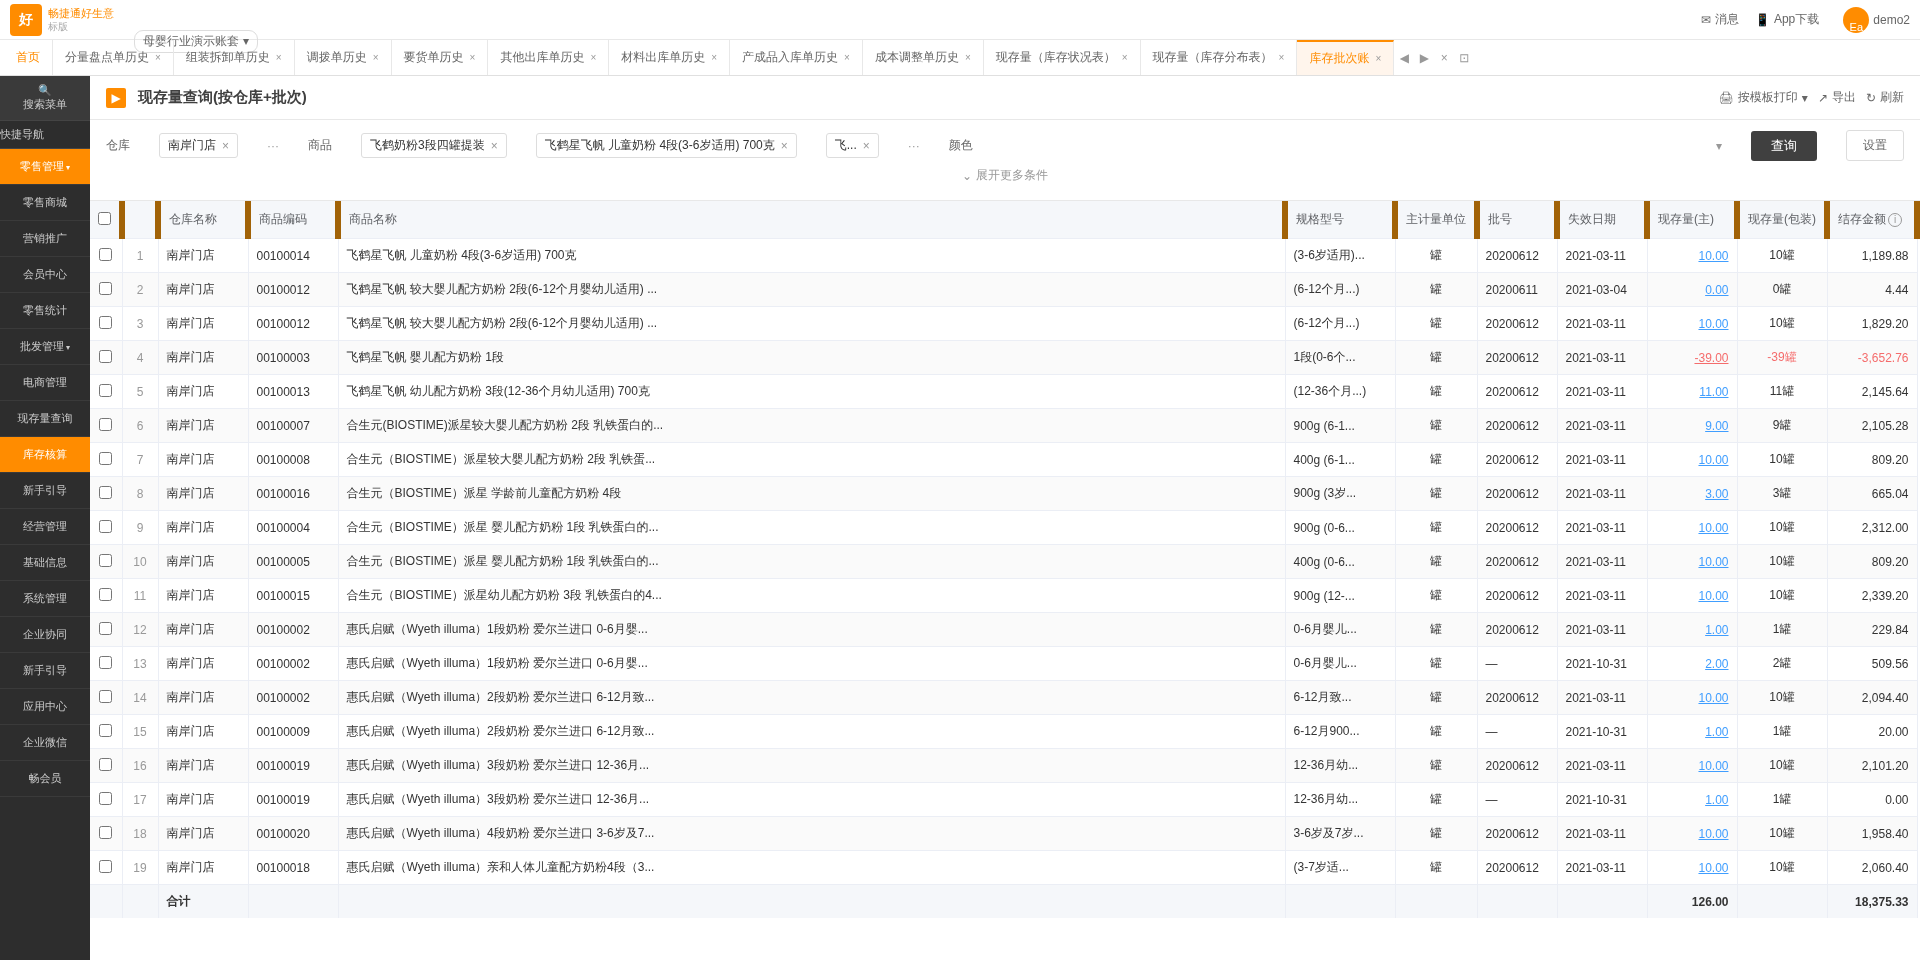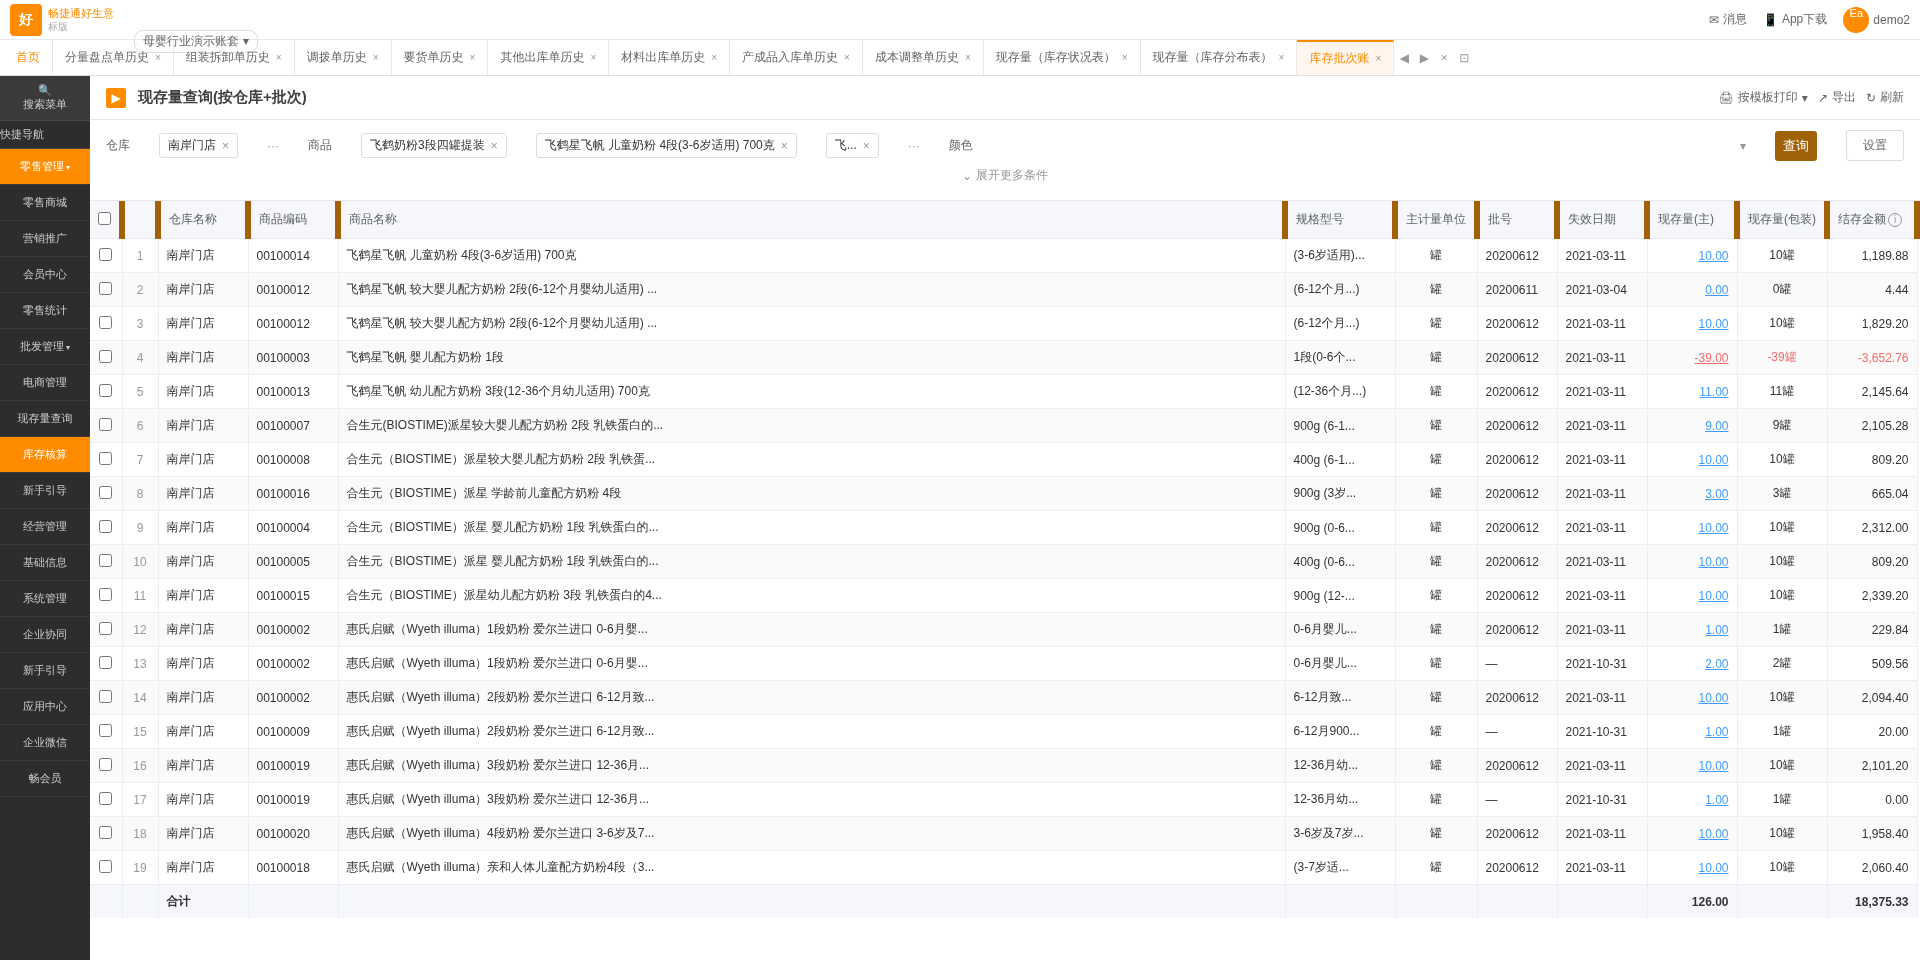--- a/index.html
+++ b/index.html
@@ -6,21 +6,21 @@
     body { font-family: 'Microsoft YaHei', Arial, sans-serif; font-size: 12px; background: #f5f5f5; color: #333; width: 1920px; min-height: 960px; overflow-x: hidden; }
 
     
     .top-bar { height: 40px; background: #fff; display: flex; align-items: center; border-bottom: 1px solid #e8e8e8; padding: 0 10px; gap: 20px; }
     .logo { display: flex; align-items: center; gap: 6px; }
     .logo-icon { width: 32px; height: 32px; background: #ff8c00; border-radius: 4px; display: flex; align-items: center; justify-content: center; color: #fff; font-size: 14px; font-weight: bold; }
     .logo-text { color: #ff8c00; font-size: 11px; line-height: 1.3; }
     .industry-selector { display: flex; align-items: center; gap: 4px; color: #666; font-size: 12px; cursor: pointer; border: 1px solid #ddd; padding: 2px 8px; border-radius: 9px; margin-top: 43px; }
     .top-right { margin-left: auto; display: flex; align-items: center; gap: 16px; color: #666; font-size: 12px; }
     .top-right-item { display: flex; align-items: center; gap: 4px; cursor: pointer; }
-    .avatar { width: 26px; height: 26px; background: #ff8c00; border-radius: 50%; display: flex; align-items: flex-start; justify-content: center; color: #fff; font-size: 11px; }
+    .avatar { width: 26px; height: 26px; background: #ff8c00; border-radius: 50%; display: flex; align-items: flex-end; justify-content: center; color: #fff; font-size: 11px; margin-left: 8px; }
 
     
     .tab-bar { height: 36px; background: #fff; display: flex; align-items: center; border-bottom: 1px solid #e0e0e0; overflow: hidden; padding: 0 4px; }
     .tab-item { height: 36px; display: flex; align-items: center; padding: 0 12px; font-size: 12px; cursor: pointer; color: #666; border-right: 1px solid #e8e8e8; white-space: nowrap; flex-shrink: 0; position: relative; }
     .tab-item.active { color: #ff8c00; border-top: 2px solid #ff8c00; background: #fff5ec; }
     .tab-item .tab-close { margin-left: 6px; color: #999; font-size: 10px; }
     .tab-item.home { color: #ff8c00; }
     .tab-nav-btn { width: 20px; height: 36px; display: flex; align-items: center; justify-content: center; cursor: pointer; color: #999; flex-shrink: 0; }
 
     
@@ -52,21 +52,21 @@
     .filter-label { color: #666; font-size: 12px; white-space: nowrap; }
     .filter-tag { display: flex; align-items: center; gap: 4px; background: #fff; border: 1px solid #ddd; border-radius: 3px; padding: 3px 8px; font-size: 12px; color: #333; }
     .filter-tag .tag-close { color: #999; cursor: pointer; margin-left: 2px; }
     .filter-more { color: #999; cursor: pointer; }
     .filter-expand { display: flex; align-items: center; justify-content: center; color: #999; font-size: 12px; cursor: pointer; padding: 6px 0; gap: 4px; }
 
     
     .expand-arrow { width: 20px; height: 20px; background: #ff8c00; color: #fff; display: flex; align-items: center; justify-content: center; cursor: pointer; border-radius: 2px; font-size: 12px; flex-shrink: 0; }
 
     
-    .btn-query { background: #a16207; color: #fff; border: none; padding: 6px 8px; border-radius: 3px; cursor: pointer; font-size: 13px; }
+    .btn-query { background: #404040; color: #fff; border: none; padding: 6px 20px; border-radius: 3px; cursor: pointer; font-size: 13px; }
     .btn-settings { background: #fff; color: #666; border: 1px solid #ddd; padding: 6px 16px; border-radius: 3px; cursor: pointer; font-size: 12px; }
 
     
     .table-area { flex: 1; overflow: auto; background: #fff; }
     table { width: 100%; border-collapse: collapse; font-size: 12px; }
     thead tr { background: #f5f7fa; }
     thead th { padding: 10px 8px; text-align: left; color: #606266; font-weight: normal; border-bottom: 1px solid #ebeef5; border-right: 6px solid #a16207; white-space: nowrap; }
     tbody tr { border-bottom: 1px solid #ebeef5; }
     tbody td { padding: 8px 8px; color: #333; border-right: 1px solid #ebeef5; white-space: nowrap; }
     tbody tr:nth-child(even) { background: #fafafa; }

